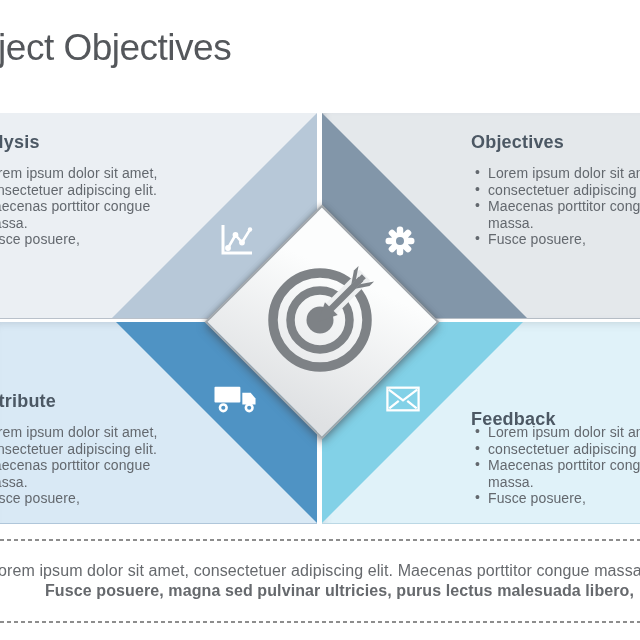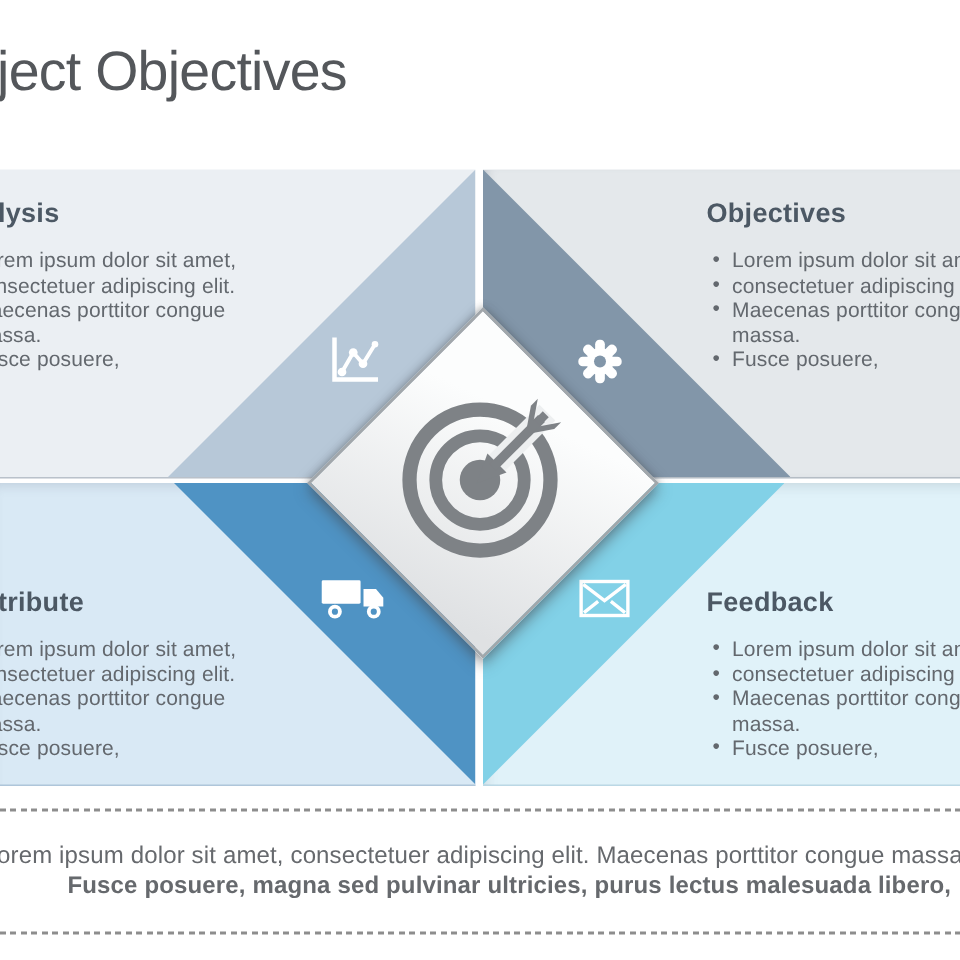--- a/index.html
+++ b/index.html
@@ -33,21 +33,21 @@
   .quad-bl .band{right:0;top:0;width:201px;height:201px;background:var(--band-bl);
            clip-path:polygon(0 0,100% 0,100% 100%);}
   .quad-br .band{left:0;top:0;width:201px;height:201px;background:var(--band-br);
            clip-path:polygon(0 0,100% 0,0 100%);}
   
   .q-head{position:absolute;font-size:18px;font-weight:bold;color:var(--heading);
           white-space:nowrap;letter-spacing:.2px;}
   .q-head.tl{left:-36px;top:132px;}
   .q-head.tr{left:471px;top:132px;}
   .q-head.bl{left:-30px;top:391px;}
-  .q-head.br{left:471px;top:391px;}
+  .q-head.br{left:471px;top:409px;}
   .q-list{position:absolute;margin:0;padding:0;list-style:none;width:200px;
           font-size:14px;line-height:16.5px;color:var(--body);letter-spacing:.1px;}
   .q-list li{padding-left:14px;position:relative;}
   .q-list li::before{content:"\2022";position:absolute;left:1px;top:-1px;color:var(--body);}
   .q-list.tl{left:-32px;top:165px;}
   .q-list.tr{left:474px;top:165px;}
   .q-list.bl{left:-32px;top:424px;}
   .q-list.br{left:474px;top:424px;}
   
   .diamond{

